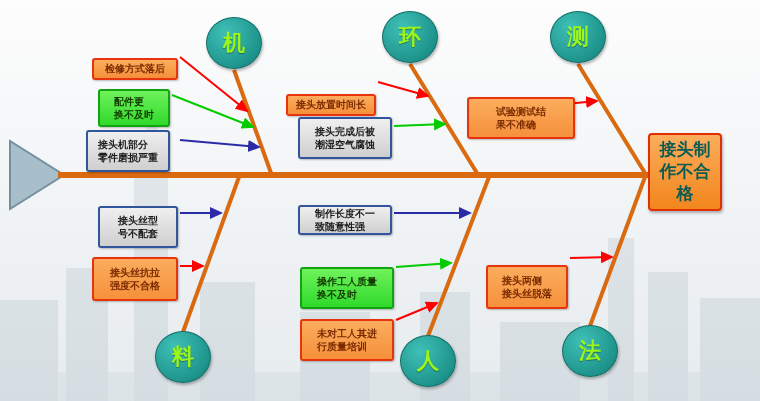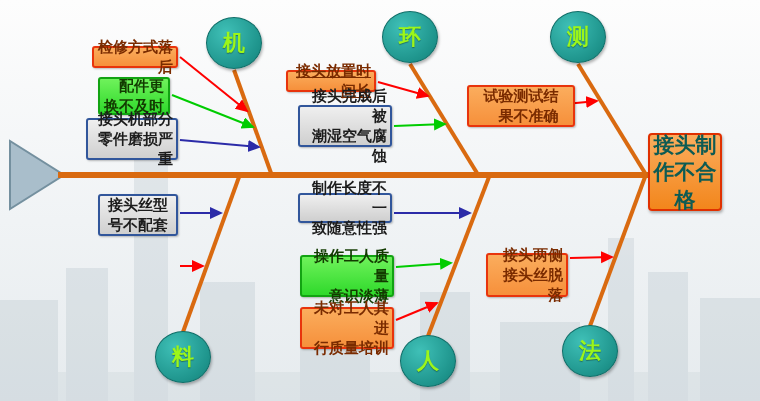--- a/index.html
+++ b/index.html
@@ -5,40 +5,41 @@
   * { margin:0; padding:0; box-sizing:border-box; }
   html,body { background:#ffffff; font-family:"Liberation Sans", sans-serif; }
   .stage {
     position:relative; width:760px; height:401px; overflow:hidden;
     background:linear-gradient(180deg,#fdfdfd 0%,#f0f3f5 55%,#e6ebee 100%);
   }
   svg.layer { position:absolute; left:0; top:0; z-index:1; }
   .cause {
     position:absolute; z-index:3;
     display:flex; align-items:center; justify-content:center;
-    text-align:right; font-weight:bold; font-size:15px; line-height:1.35;
+    text-align:left; font-weight:bold; font-size:10px; line-height:1.35;
     white-space:pre-line; border-radius:3px; padding:2px 3px;
     box-shadow:1px 1px 2px rgba(0,0,0,.25);
+    margin-top:12px;
   }
   .cause.orange { background:linear-gradient(180deg,#fbad5d,#f6903b); border:2px solid #e8340c; color:#7a2b00; }
   .cause.green  { background:linear-gradient(180deg,#6ff25b,#2fd92b); border:2px solid #12a312; color:#123b00; }
   .cause.grey   { background:linear-gradient(180deg,#efefef,#cfcfcf); border:2px solid #31569b; color:#1c1c1c; }
   .category {
     position:absolute; z-index:3; width:56px; height:52px; border-radius:50%;
     display:flex; align-items:center; justify-content:center;
     font-size:22px; font-weight:bold; color:#9cf61a;
     background:radial-gradient(circle at 35% 30%, #3fc0b7, #1e948c 70%, #157d76);
     border:1px solid #0f6e68; box-shadow:1px 2px 3px rgba(0,0,0,.3);
     text-shadow:0 1px 1px rgba(0,0,0,.35);
   }
   .effect {
     position:absolute; z-index:3; left:648px; top:133px; width:74px; height:78px;
     background:linear-gradient(180deg,#fbad5d,#f2861c);
     border:2px solid #e03000; border-radius:4px;
-    color:#0e5b53; font-size:21px; font-weight:bold;
+    color:#0e5b53; font-size:17px; font-weight:bold;
     display:flex; align-items:center; justify-content:center;
     text-align:center; white-space:pre-line; line-height:1.3;
     box-shadow:1px 2px 3px rgba(0,0,0,.3);
   }
 </style>
 </head>
 <body>
 
 <div class="stage">
 
@@ -100,37 +101,39 @@
   <div class="category" style="left:206px; top:17px;">机</div>
   <div class="category" style="left:382px; top:11px;">环</div>
   <div class="category" style="left:550px; top:11px;">测</div>
   <div class="category" style="left:155px; top:331px;">料</div>
   <div class="category" style="left:400px; top:335px;">人</div>
   <div class="category" style="left:562px; top:325px;">法</div>
 
   <div class="cause orange" style="left:92px; top:46px; width:86px; height:22px;">检修方式落后</div>
   <div class="cause green" style="left:98px; top:77px; width:72px; height:38px;">配件更
 换不及时</div>
-  <div class="cause grey" style="left:86px; top:118px; width:92px; height:42px;">接头机部分
+  <div class="cause grey" style="left:86px; top:118px; width:84px; height:42px;">接头机部分
 零件磨损严重</div>
 
-  <div class="cause orange" style="left:286px; top:70px; width:90px; height:22px;text-decoration:underline;">接头放置时间长</div>
+  <div class="cause orange" style="left:286px; top:82px; width:90px; height:22px;">接头放置时间长</div>
   <div class="cause grey" style="left:298px; top:105px; width:94px; height:42px;">接头完成后被
 潮湿空气腐蚀</div>
 
   <div class="cause orange" style="left:467px; top:85px; width:108px; height:42px;font-family:Liberation Serif, serif;">试验测试结
 果不准确</div>
 
   <div class="cause grey" style="left:98px; top:194px; width:80px; height:42px;">接头丝型
 号不配套</div>
+  <div class="cause orange" style="left:92px; top:245px; width:86px; height:44px;">接头丝抗拉
+强度不合格</div>
 
   <div class="cause grey" style="left:298px; top:193px; width:94px; height:30px;">制作长度不一
 致随意性强</div>
   <div class="cause green" style="left:300px; top:255px; width:94px; height:42px;">操作工人质量
-意识淡薄</div>
+换不及时</div>
   <div class="cause orange" style="left:300px; top:307px; width:94px; height:42px;">未对工人其进
 行质量培训</div>
 
   <div class="cause orange" style="left:486px; top:253px; width:82px; height:44px;">接头两侧
 接头丝脱落</div>
 
   <div class="effect">接头制
 作不合
 格</div>
 

